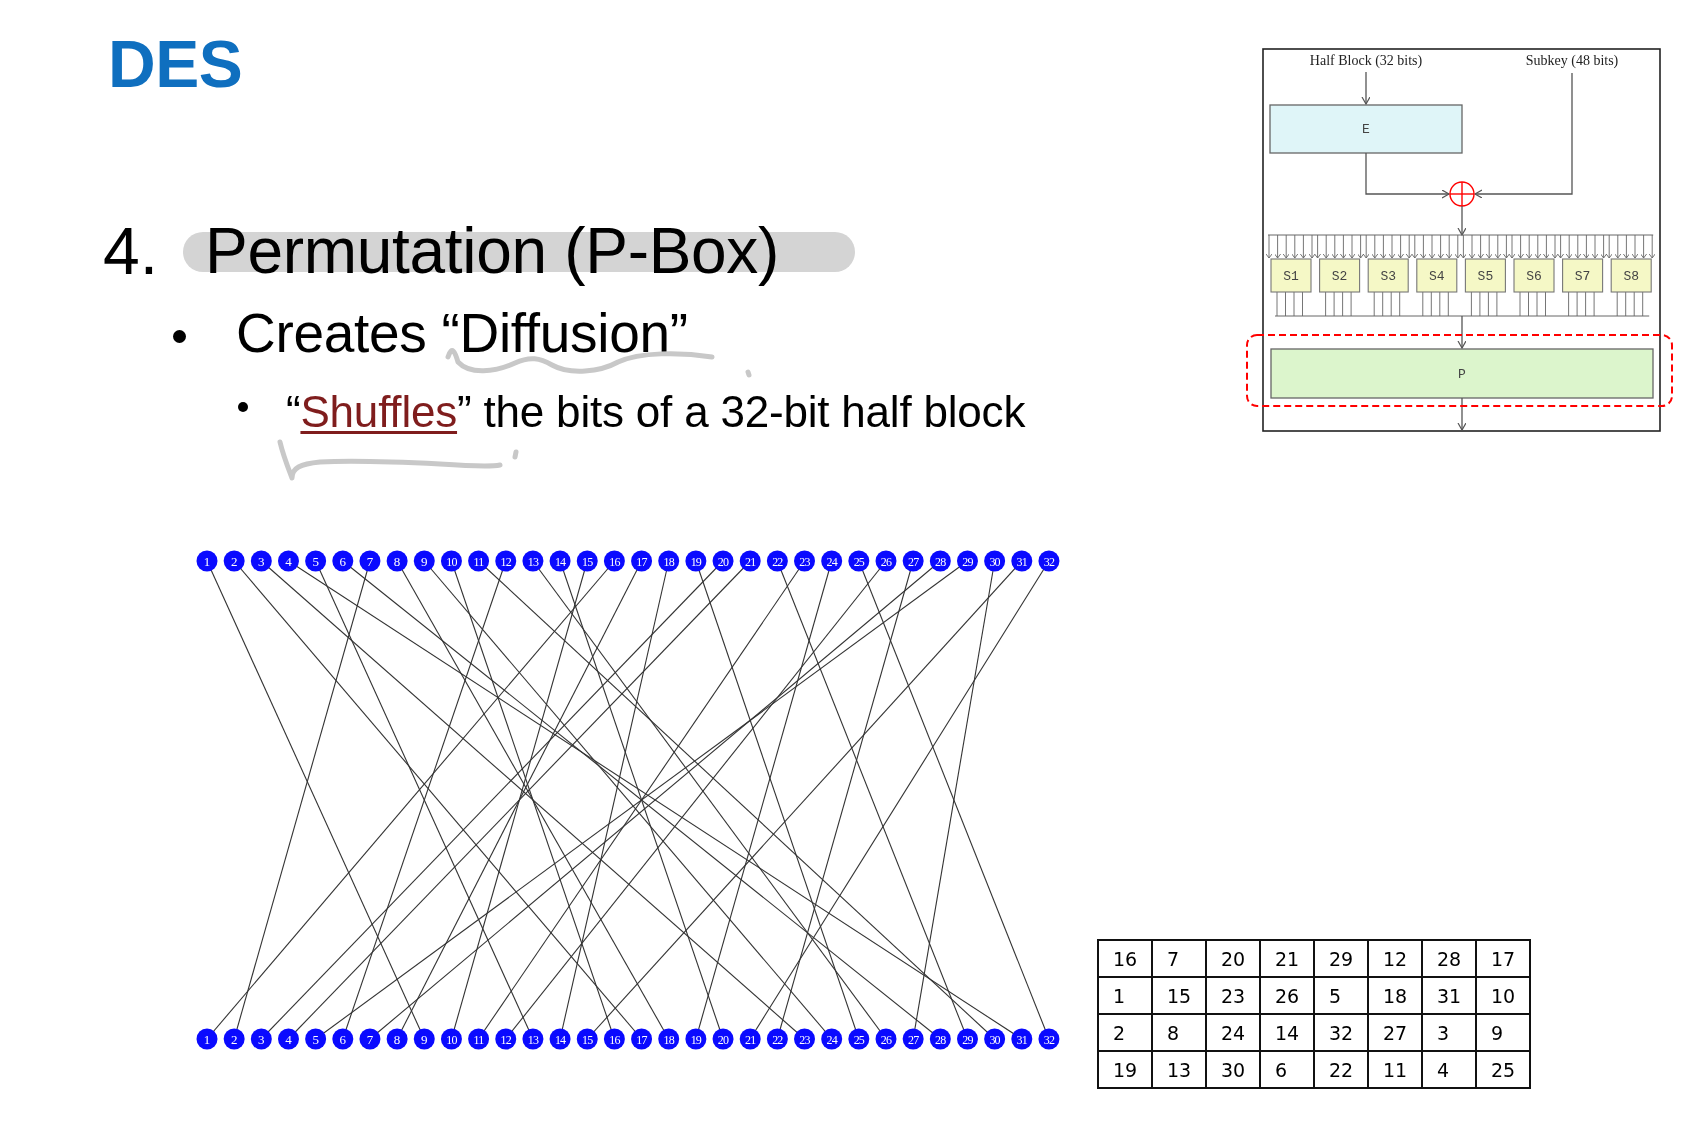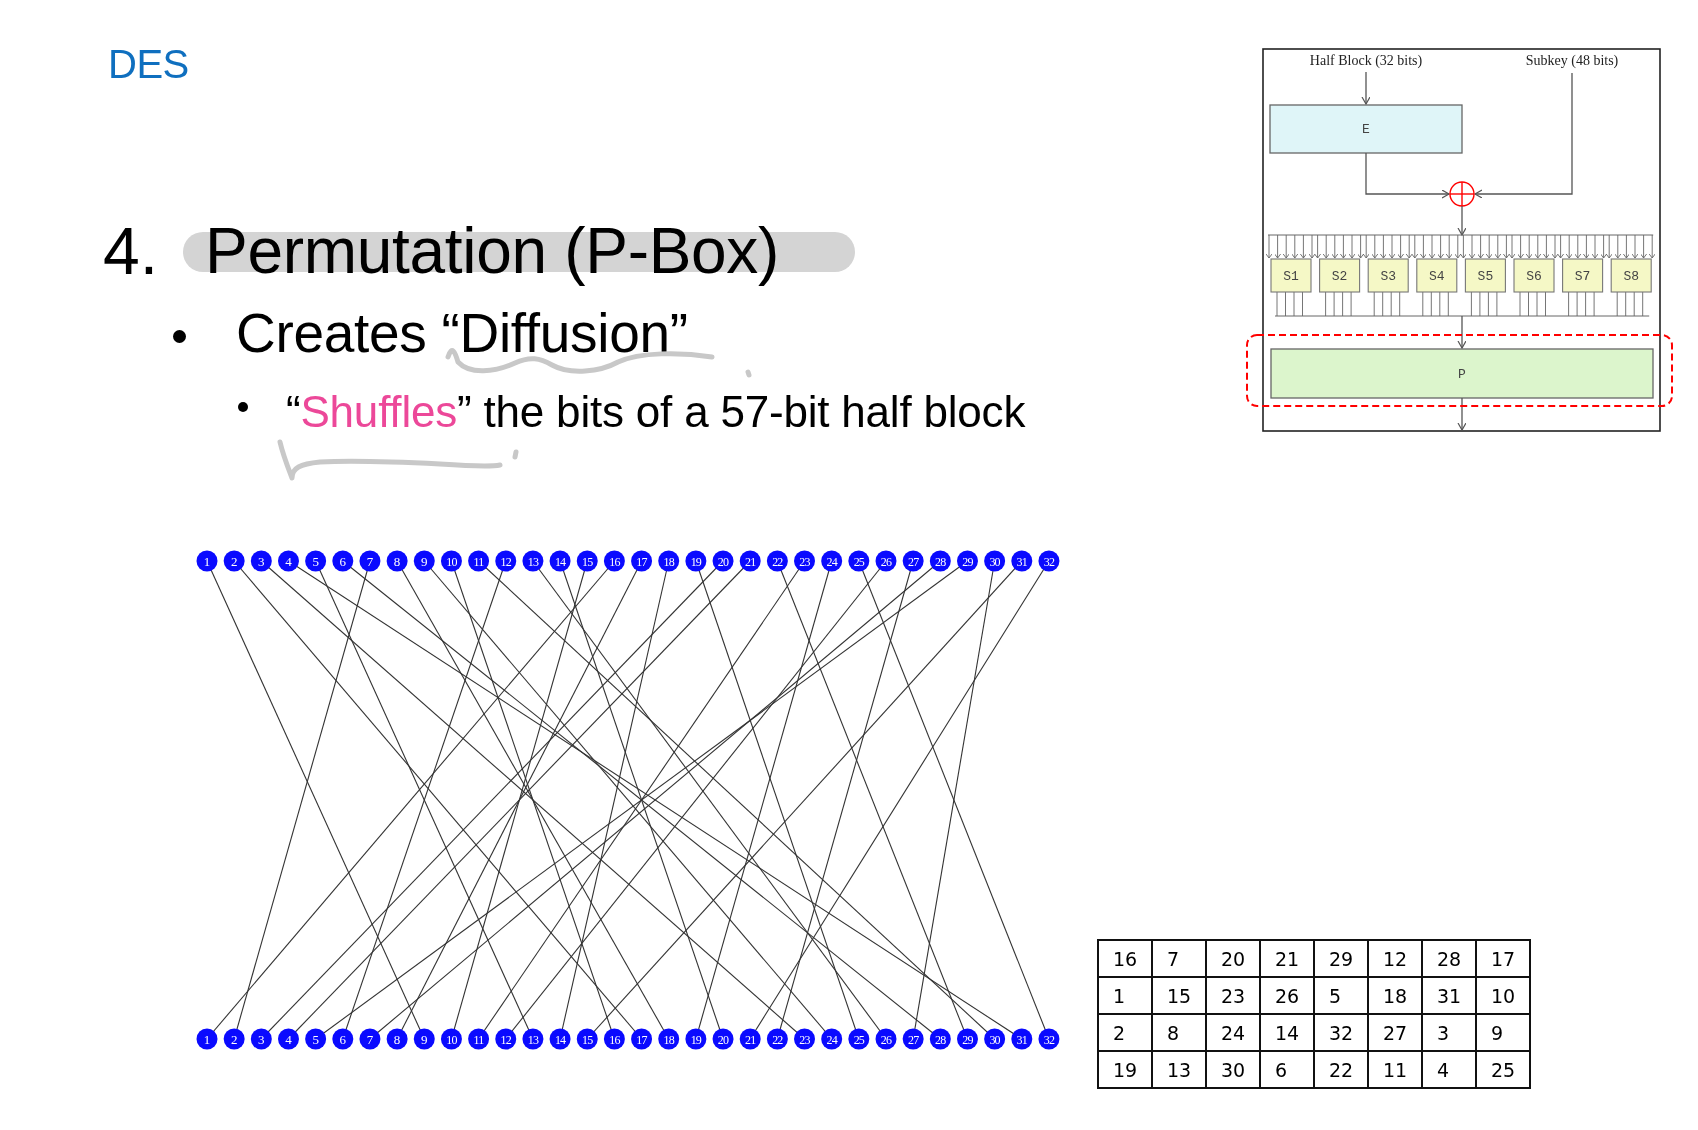--- a/index.html
+++ b/index.html
@@ -1,49 +1,49 @@
 <!DOCTYPE html>
 <html><head>
 <meta charset="utf-8">
 <style>
   html, body { margin: 0; padding: 0; background: #ffffff; }
   body { width: 1698px; height: 1130px; position: relative; overflow: hidden;
          font-family: "Liberation Sans", sans-serif; color: #000; }
   .abs { position: absolute; }
-  #slide-title { left: 108px; top: 29px; font-size: 40px; font-weight: normal; line-height: 70px;
+  #slide-title { left: 108px; top: 29px; font-size: 66px; font-weight: bold; line-height: 70px;
                  letter-spacing: -0.5px; }
   #heading-highlight { left: 183px; top: 232px; width: 672px; height: 40px; background: #d4d4d4;
                        border-radius: 20px; }
   #heading-num { left: 103px; top: 213px; font-size: 66px; line-height: 76px; }
   #heading-text { left: 205px; top: 213px; font-size: 64px; line-height: 76px; letter-spacing: -0.3px; }
   .bullet-dot { position: absolute; border-radius: 50%; background: #000; }
   #bullet-1-dot { left: 173px; top: 330px; width: 13px; height: 13px; }
   #bullet-1-text { left: 236px; top: 301px; font-size: 55px; line-height: 64px; letter-spacing: -0.3px; }
   #bullet-2-dot { left: 238px; top: 402px; width: 10px; height: 10px; }
   #bullet-2-text { left: 286px; top: 386px; font-size: 44px; line-height: 52px; letter-spacing: -0.2px; white-space: nowrap; }
-  .red-word { color: #ec4899; text-decoration-thickness: 3px; text-underline-offset: 4px; }
+  .red-word { color: #7f1d1d; text-decoration: underline; text-decoration-thickness: 3px; text-underline-offset: 4px; }
   svg { position: absolute; left: 0; top: 0; overflow: visible; }
   #ptable { position: absolute; left: 1097px; top: 939px; border-collapse: collapse;
             font-family: "DejaVu Sans", sans-serif; font-size: 19px; }
   #ptable td { border: 2.5px solid #111; width: 54px; height: 37px; padding: 0 0 0 14px;
                box-sizing: border-box; text-align: left; vertical-align: middle; }
 </style>
 </head>
 <body>
 
 <div id="slide-title" class="abs" style="color:#0f6fbf">DES</div>
 
 <div id="heading-highlight" class="abs"></div>
 <div id="heading-num" class="abs">4.</div>
 <div id="heading-text" class="abs">Permutation (P-Box)</div>
 
 <div id="bullet-1-dot" class="bullet-dot"></div>
 <div id="bullet-1-text" class="abs">Creates “Diffusion”</div>
 <div id="bullet-2-dot" class="bullet-dot"></div>
-<div id="bullet-2-text" class="abs"><span>“</span><span class="red-word">Shuffles</span><span>” the bits of a 57-bit half block</span></div>
+<div id="bullet-2-text" class="abs"><span>“</span><span class="red-word">Shuffles</span><span>” the bits of a 32-bit half block</span></div>
 
 <svg width="1698" height="1130">
   <g fill="none" stroke="#c8c8c8" stroke-width="5" stroke-linecap="round" stroke-linejoin="round">
     <path d="M448 357 C 452 345, 455 352, 458 362 C 470 375, 495 372, 515 363 C 530 356, 540 358, 552 365 C 570 375, 600 372, 618 362 C 640 352, 680 352, 712 357"></path>
     <path d="M748 372 l1 3"></path>
     <path d="M280 442 C 283 455, 287 465, 292 478 C 292 468, 300 464, 320 462 C 360 460, 400 462, 440 464 C 470 466, 490 467, 500 465"></path>
     <path d="M516 452 l-1 5"></path>
   </g>
 </svg>
 

